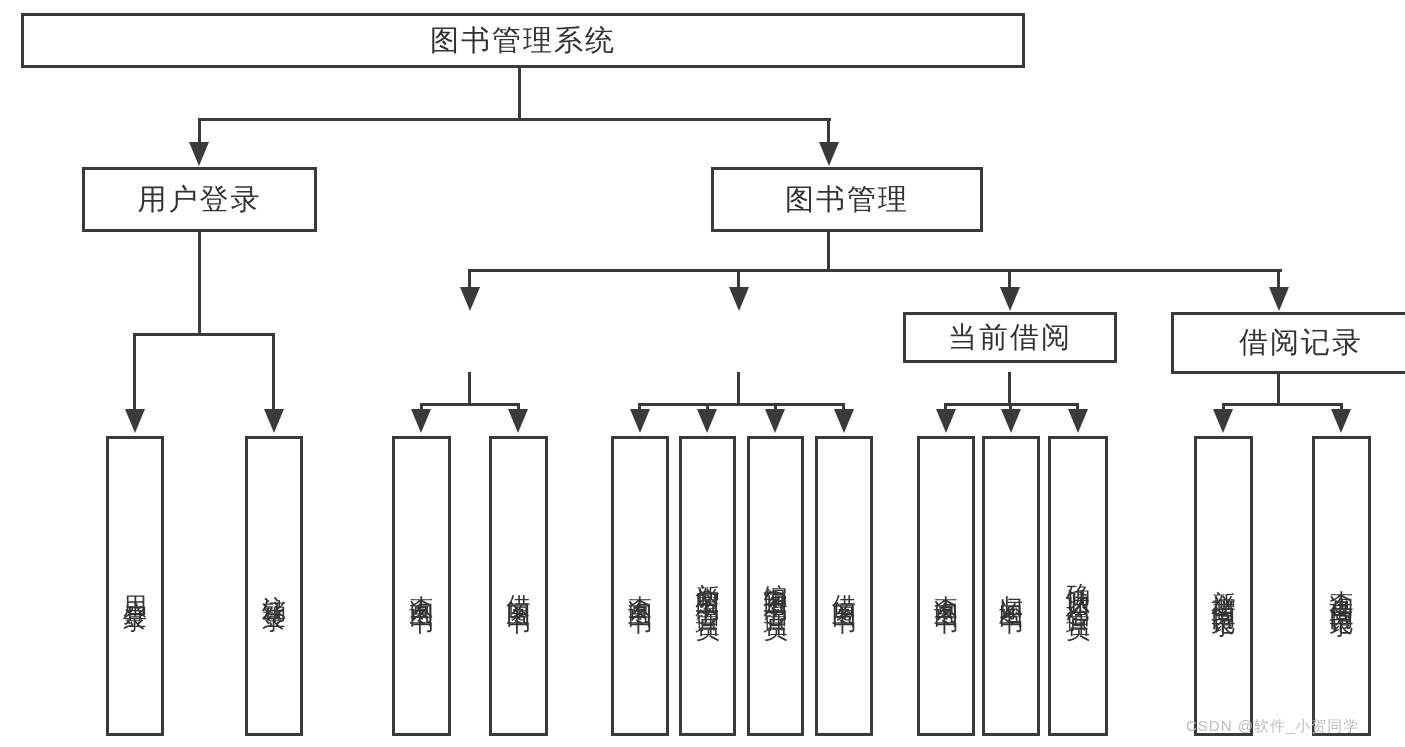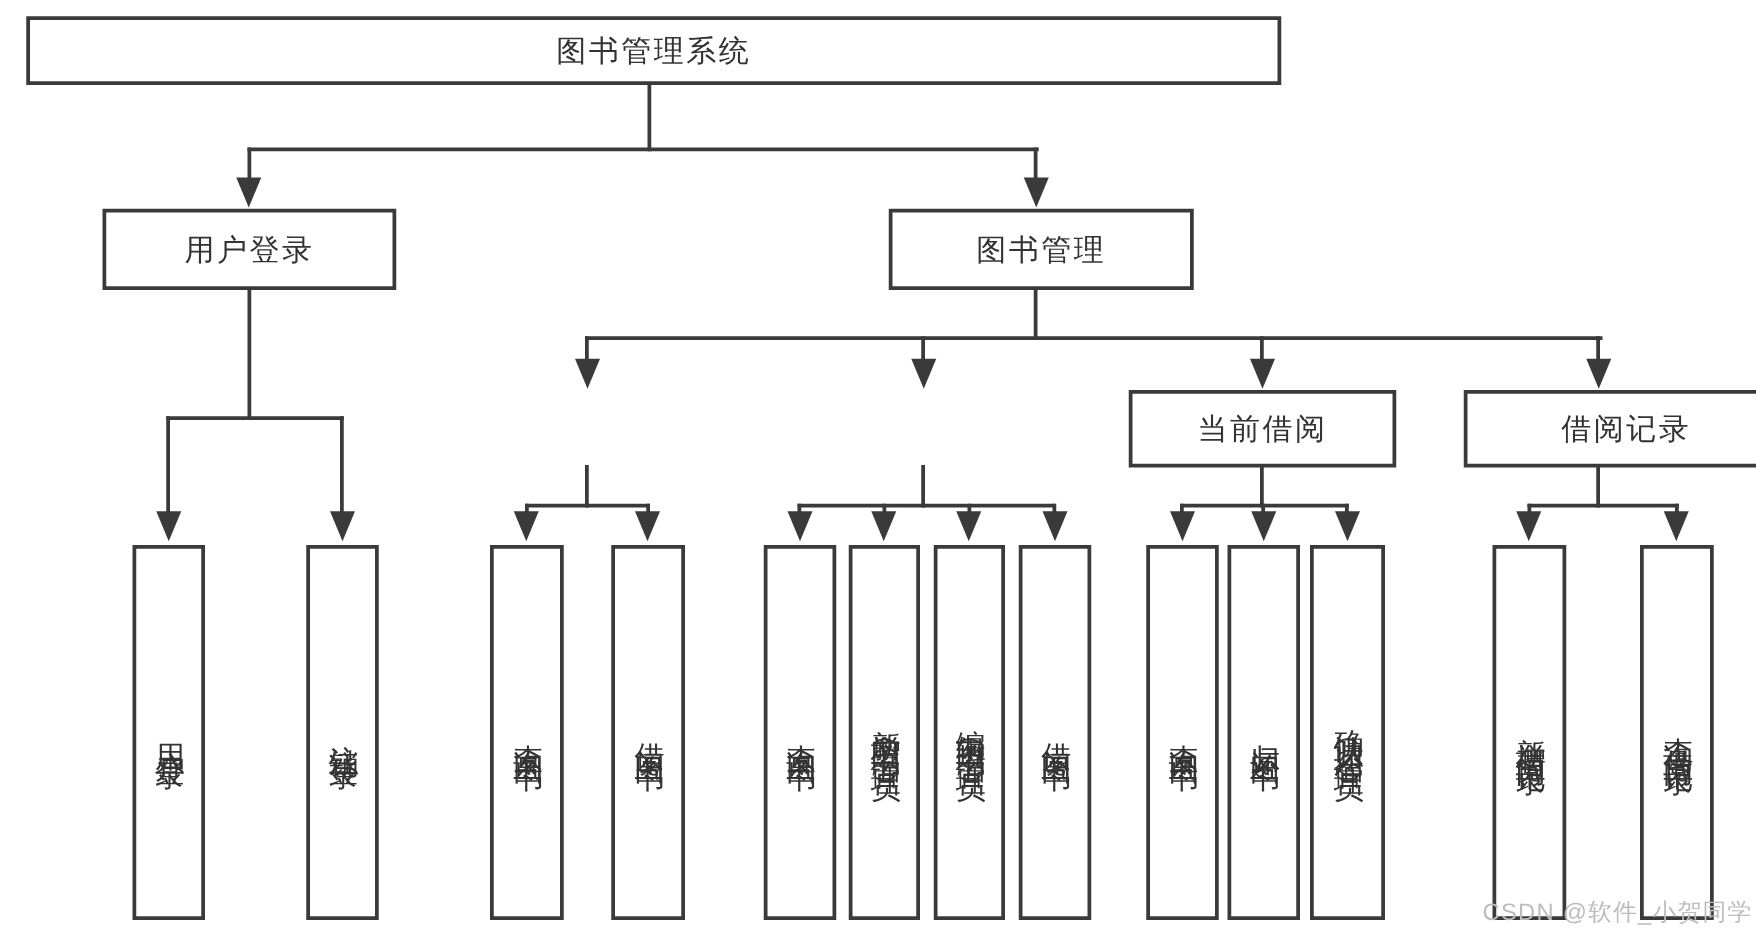--- a/index.html
+++ b/index.html
@@ -6,34 +6,34 @@
   #canvas{
     position:relative;width:1405px;height:747px;background:var(--bg,#ffffff);
     font-family:"Liberation Sans",sans-serif;overflow:hidden;
   }
   .box{
     position:absolute;box-sizing:border-box;background:#ffffff;
     border:3px solid var(--line,#3a3a3a);
     display:flex;align-items:center;justify-content:center;
     color:var(--text,#333333);
   }
-  .hl{font-size:24px;letter-spacing:2px;white-space:nowrap;}
+  .hl{font-size:29px;letter-spacing:2px;white-space:nowrap;}
   .vl{
     writing-mode:vertical-rl;text-orientation:mixed;
     font-size:24px;letter-spacing:5px;white-space:nowrap;
   }
   .ln{position:absolute;background:var(--line,#3a3a3a);}
   .ah{
     position:absolute;width:0;height:0;
     border-left:10px solid transparent;border-right:10px solid transparent;
     border-top:24px solid var(--line,#3a3a3a);
   }
   .wm{
     position:absolute;left:1186px;top:717px;z-index:5;
-    font-size:19px;letter-spacing:1px;white-space:nowrap;
+    font-size:15px;letter-spacing:1px;white-space:nowrap;
     color:var(--wm,#bcbcbc);
   }
 </style>
 </head>
 <body>
 
 <div id="canvas">
 
   <div class="box" style="left:21px;top:13px;width:1004px;height:55px;">
     <span class="hl">图书管理系统</span>
@@ -42,21 +42,21 @@
   <div class="ln" style="left:518px;top:67px;width:3px;height:54px;"></div>
   <div class="ln" style="left:198px;top:118px;width:633px;height:3px;"></div>
   <div class="ln" style="left:198px;top:118px;width:3px;height:26px;"></div>
   <div class="ah" style="left:189px;top:142px;"></div>
   <div class="ln" style="left:827px;top:118px;width:3px;height:26px;"></div>
   <div class="ah" style="left:819px;top:142px;"></div>
 
   <div class="box" style="left:82px;top:167px;width:235px;height:65px;">
     <span class="hl">用户登录</span>
   </div>
-  <div class="box" style="left:711px;top:167px;width:244px;height:65px;">
+  <div class="box" style="left:711px;top:167px;width:272px;height:65px;">
     <span class="hl">图书管理</span>
   </div>
 
   <div class="ln" style="left:198px;top:230px;width:3px;height:105px;"></div>
   <div class="ln" style="left:133px;top:333px;width:142px;height:3px;"></div>
   <div class="ln" style="left:133px;top:333px;width:3px;height:78px;"></div>
   <div class="ah" style="left:125px;top:409px;"></div>
   <div class="ln" style="left:272px;top:333px;width:3px;height:78px;"></div>
   <div class="ah" style="left:264px;top:409px;"></div>
 
@@ -64,21 +64,21 @@
   <div class="ln" style="left:468px;top:269px;width:814px;height:3px;"></div>
   <div class="ln" style="left:468px;top:269px;width:3px;height:22px;"></div>
   <div class="ah" style="left:460px;top:287px;"></div>
   <div class="ln" style="left:737px;top:269px;width:3px;height:22px;"></div>
   <div class="ah" style="left:729px;top:287px;"></div>
   <div class="ln" style="left:1008px;top:269px;width:3px;height:22px;"></div>
   <div class="ah" style="left:1000px;top:287px;"></div>
   <div class="ln" style="left:1277px;top:269px;width:3px;height:22px;"></div>
   <div class="ah" style="left:1269px;top:287px;"></div>
 
-  <div class="box" style="left:903px;top:312px;width:214px;height:62px;">
+  <div class="box" style="left:903px;top:312px;width:214px;height:51px;">
     <span class="hl">当前借阅</span>
   </div>
   <div class="box" style="left:1171px;top:312px;width:260px;height:62px;font-family:Liberation Serif, serif;">
     <span class="hl">借阅记录</span>
   </div>
 
   <div class="ln" style="left:468px;top:372px;width:3px;height:34px;"></div>
   <div class="ln" style="left:420px;top:403px;width:100px;height:3px;"></div>
   <div class="ln" style="left:420px;top:403px;width:3px;height:8px;"></div>
   <div class="ah" style="left:411px;top:409px;"></div>

